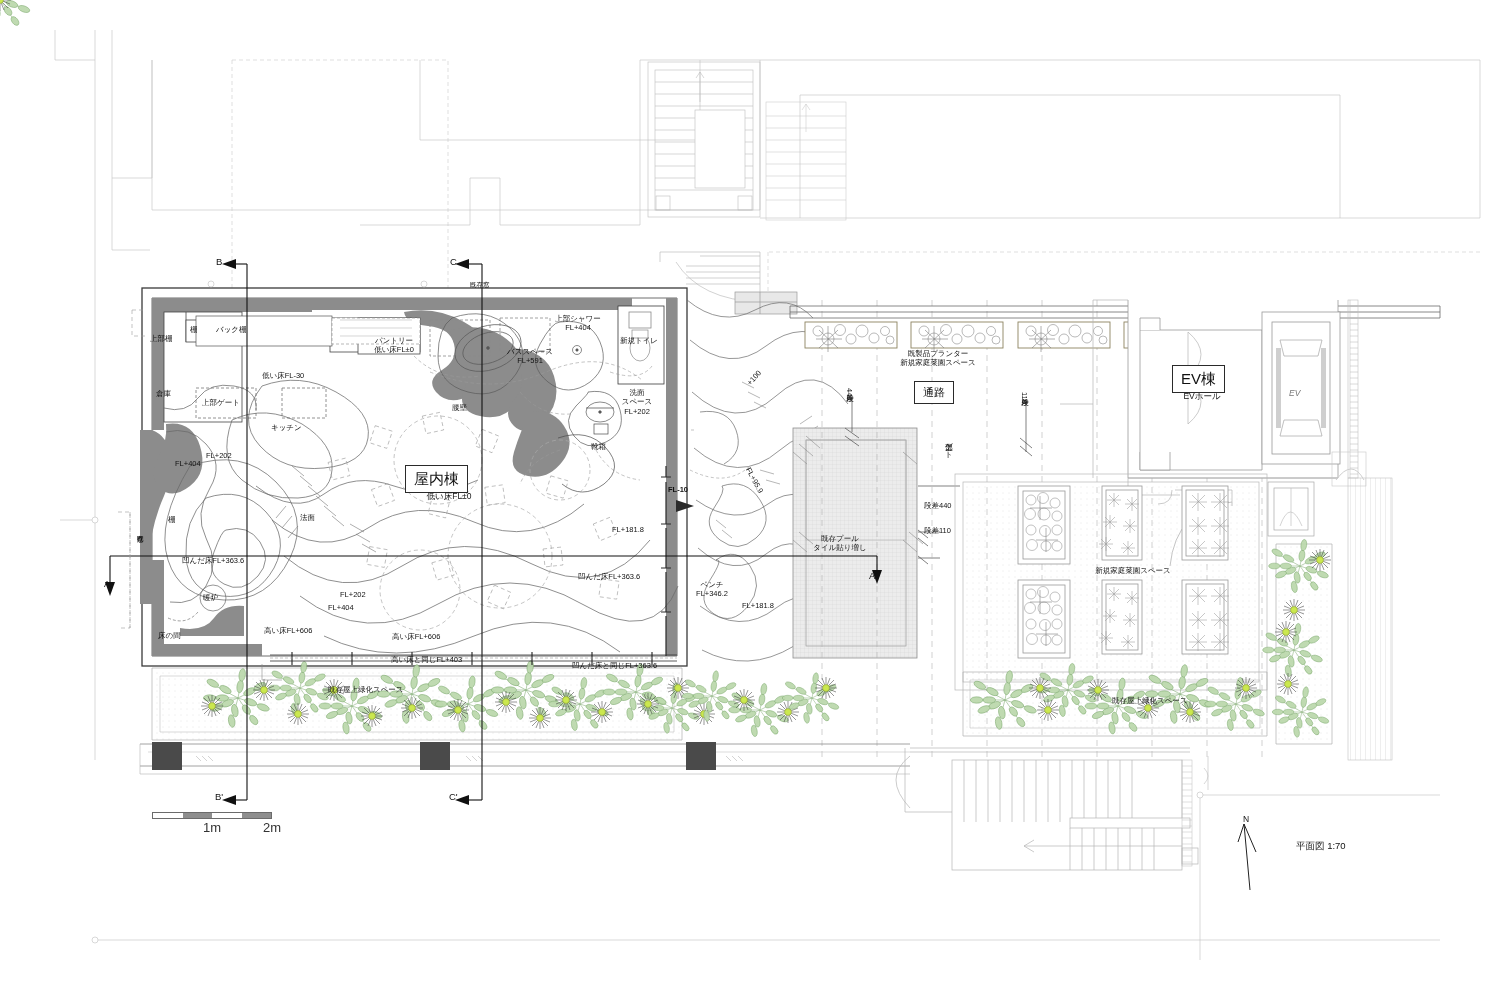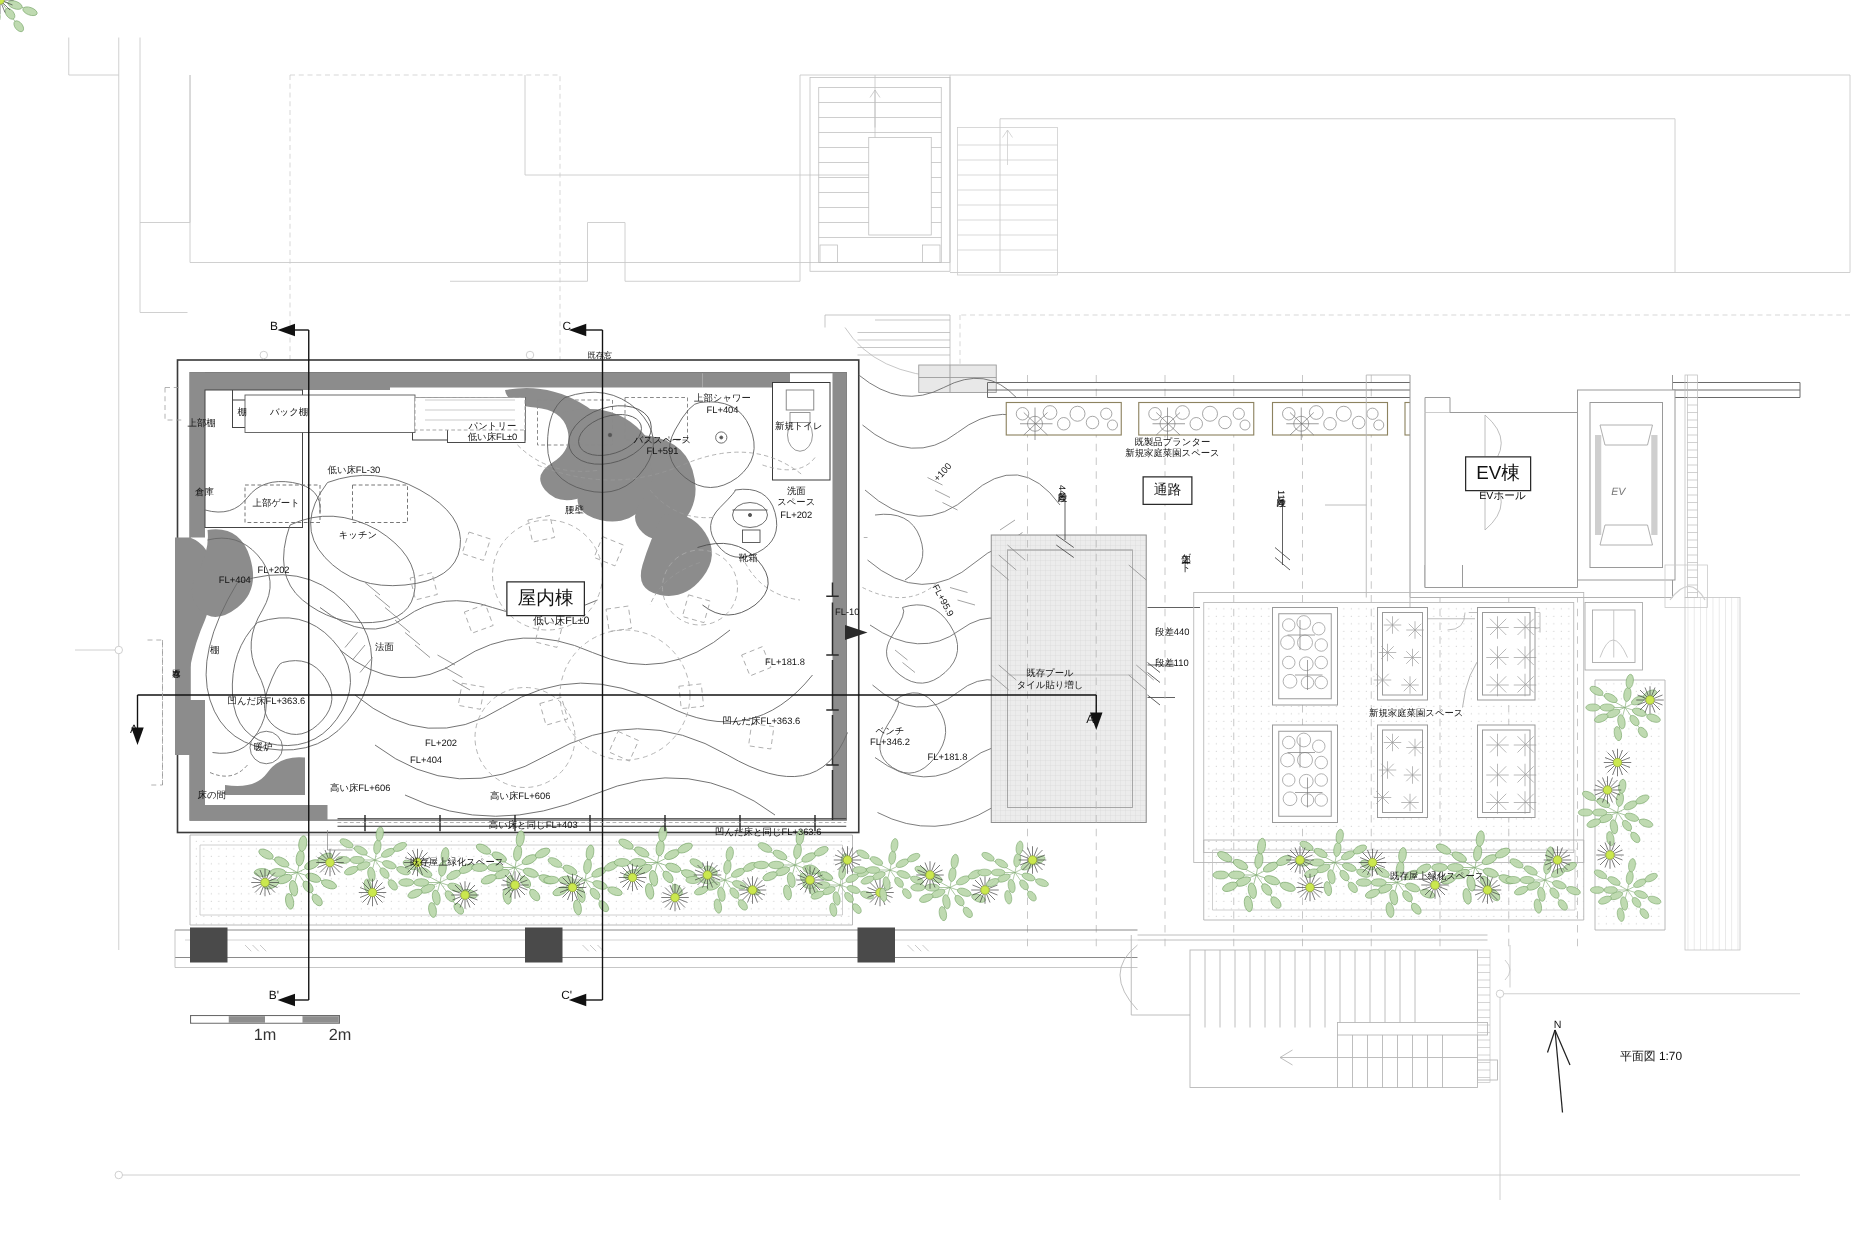--- a/index.html
+++ b/index.html
@@ -909,21 +909,21 @@
 <div class="lbl t6 vert" style="left:136px;top:530px;">既存窓</div>
 <div class="lbl t7 vert" style="left:845px;top:388px;">段差440</div>
 <div class="lbl t7 vert" style="left:1020px;top:392px;">段差110</div>
 <div class="lbl t7" style="left:924px;top:501px;">段差440</div>
 <div class="lbl t7" style="left:924px;top:526px;">段差110</div>
 
 <div class="lbl t7" style="left:175px;top:459px;">FL+404</div>
 <div class="lbl t7" style="left:206px;top:451px;">FL+202</div>
 <div class="lbl t7" style="left:328px;top:603px;">FL+404</div>
 <div class="lbl t7" style="left:340px;top:590px;">FL+202</div>
-<div class="lbl t7" style="left:668px;top:485px;">FL-10</div>
+<div class="lbl t7" style="left:668px;top:485px;font-weight:bold;">FL-10</div>
 <div class="lbl t7" style="left:612px;top:525px;">FL+181.8</div>
 <div class="lbl t7" style="left:742px;top:601px;">FL+181.8</div>
 <div class="lbl t7" style="left:745px;top:381px;transform:rotate(-48deg);transform-origin:left top;">+100</div>
 <div class="lbl t7" style="left:752px;top:466px;transform:rotate(62deg);transform-origin:left top;">FL+95.9</div>
 
 <div class="lbl t9" style="left:104px;top:578px;">A</div>
 <div class="lbl t9" style="left:869px;top:570px;">A'</div>
 <div class="lbl t9" style="left:216px;top:256px;">B</div>
 <div class="lbl t9" style="left:215px;top:791px;">B'</div>
 <div class="lbl t9" style="left:450px;top:256px;">C</div>

